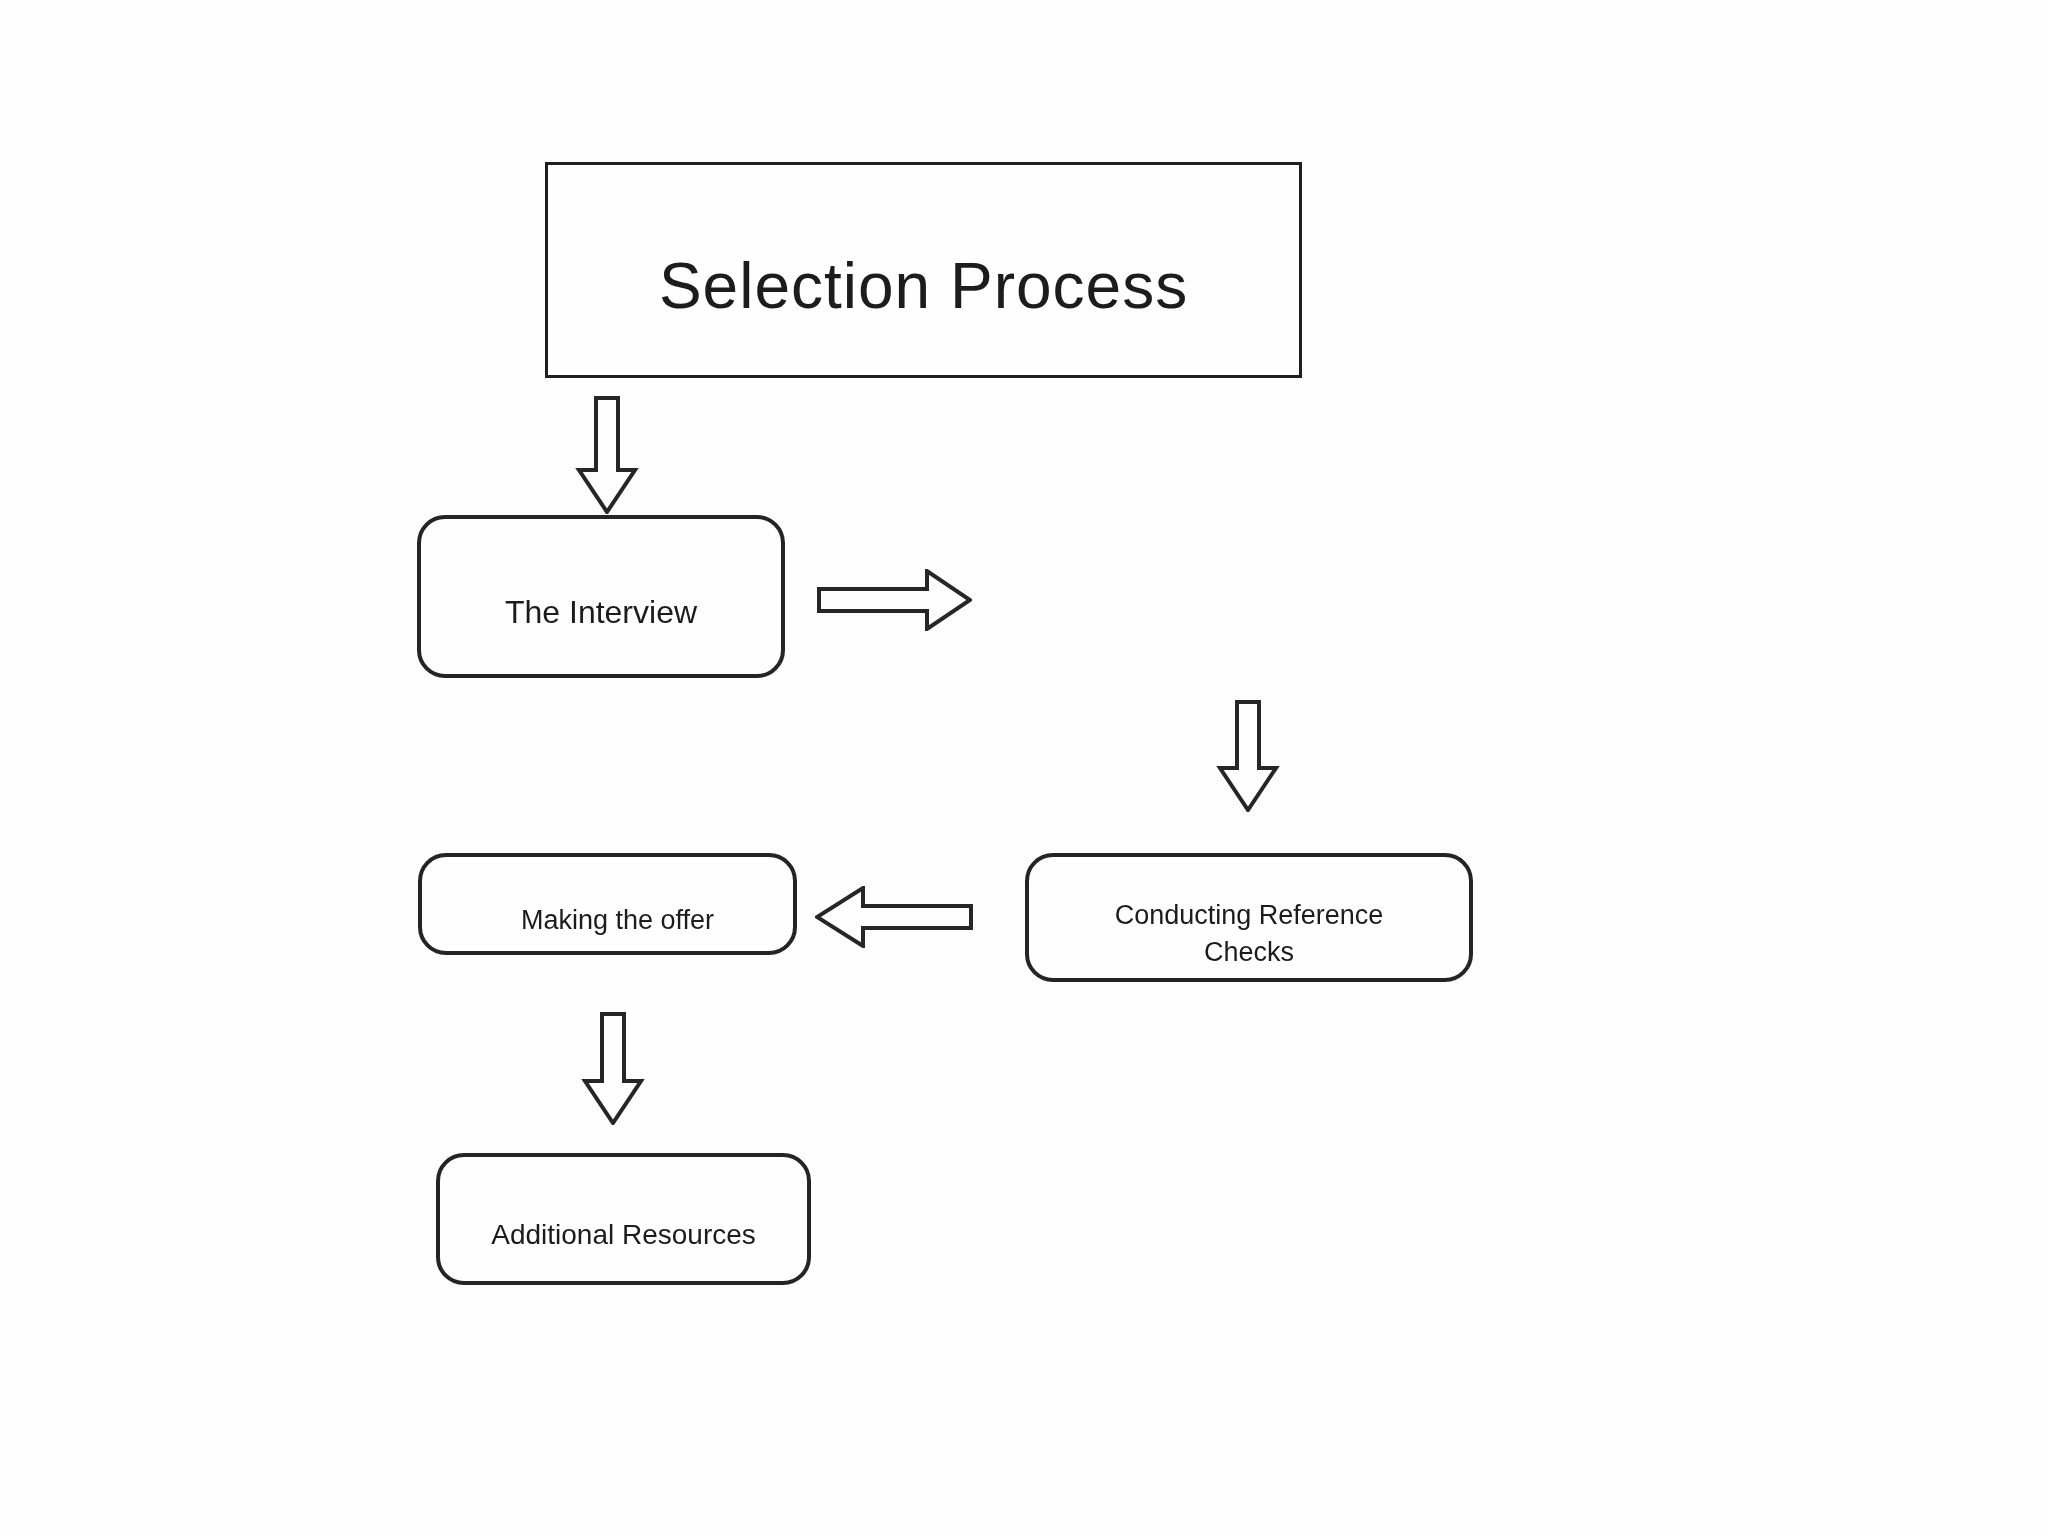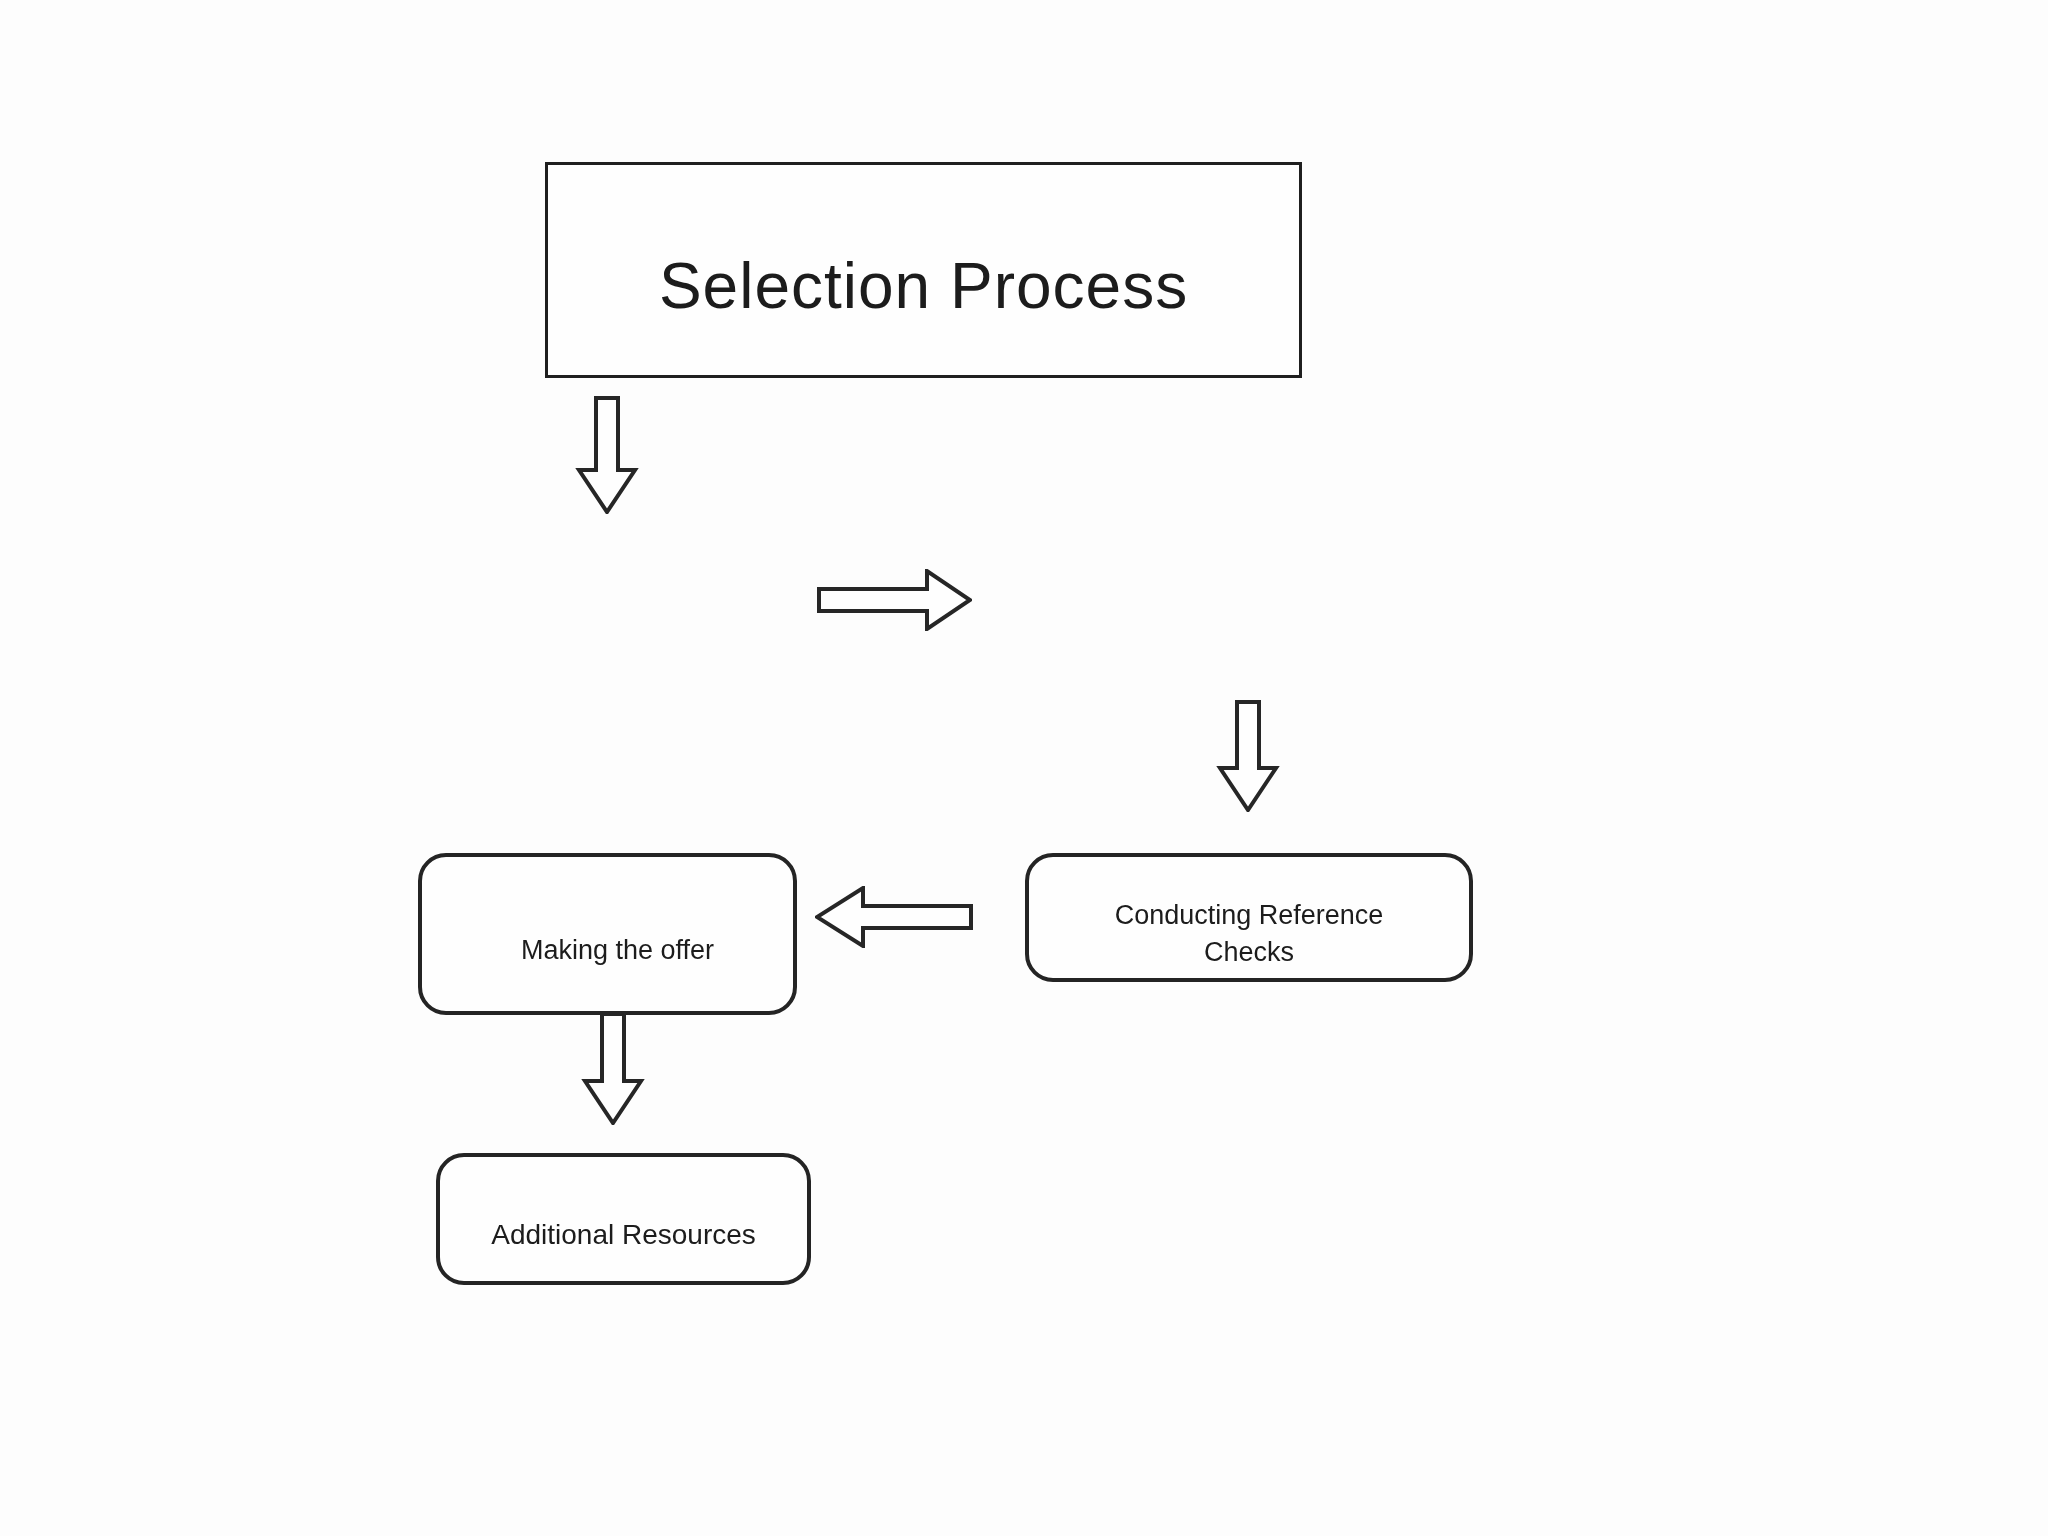--- a/index.html
+++ b/index.html
@@ -51,21 +51,21 @@
   #node-evaluating-candidates {
     left: 1013px; top: 518px; width: 455px; height: 160px;
     font-size: 32px;
   }
   #node-conducting-reference-checks {
     left: 1025px; top: 853px; width: 448px; height: 129px;
     font-size: 27px; line-height: 1.35;
   }
   #node-conducting-reference-checks .label { max-width: 320px; text-align: center; }
   #node-making-the-offer {
-    left: 418px; top: 853px; width: 379px; height: 162px;
+    left: 418px; top: 853px; width: 379px; height: 102px;
     font-size: 27px;
     padding-left: 20px;
   }
   #node-additional-resources {
     left: 436px; top: 1153px; width: 375px; height: 132px;
     font-size: 28px;
   }
   .arrow {
     position: absolute;
     display: block;
@@ -83,20 +83,23 @@
 <div class="flowchart">
 
   <div class="node rect" id="node-selection-process">
     <span class="label">Selection Process</span>
   </div>
 
   <svg class="arrow" width="66" height="118" viewBox="0 0 66 118" style="left:574px; top:396px;">
     <polygon points="22,2 44,2 44,74 61,74 33,116 5,74 22,74"></polygon>
   </svg>
 
+  <div class="node rounded" id="node-the-interview">
+    <span class="label">The Interview</span>
+  </div>
 
   <svg class="arrow" width="155" height="62" viewBox="0 0 155 62" style="left:817px; top:569px;">
     <polygon points="2,20 110,20 110,2 153,31 110,60 110,42 2,42"></polygon>
   </svg>
 
 
   <svg class="arrow" width="66" height="112" viewBox="0 0 66 112" style="left:1215px; top:700px;">
     <polygon points="22,2 44,2 44,68 61,68 33,110 5,68 22,68"></polygon>
   </svg>
 

